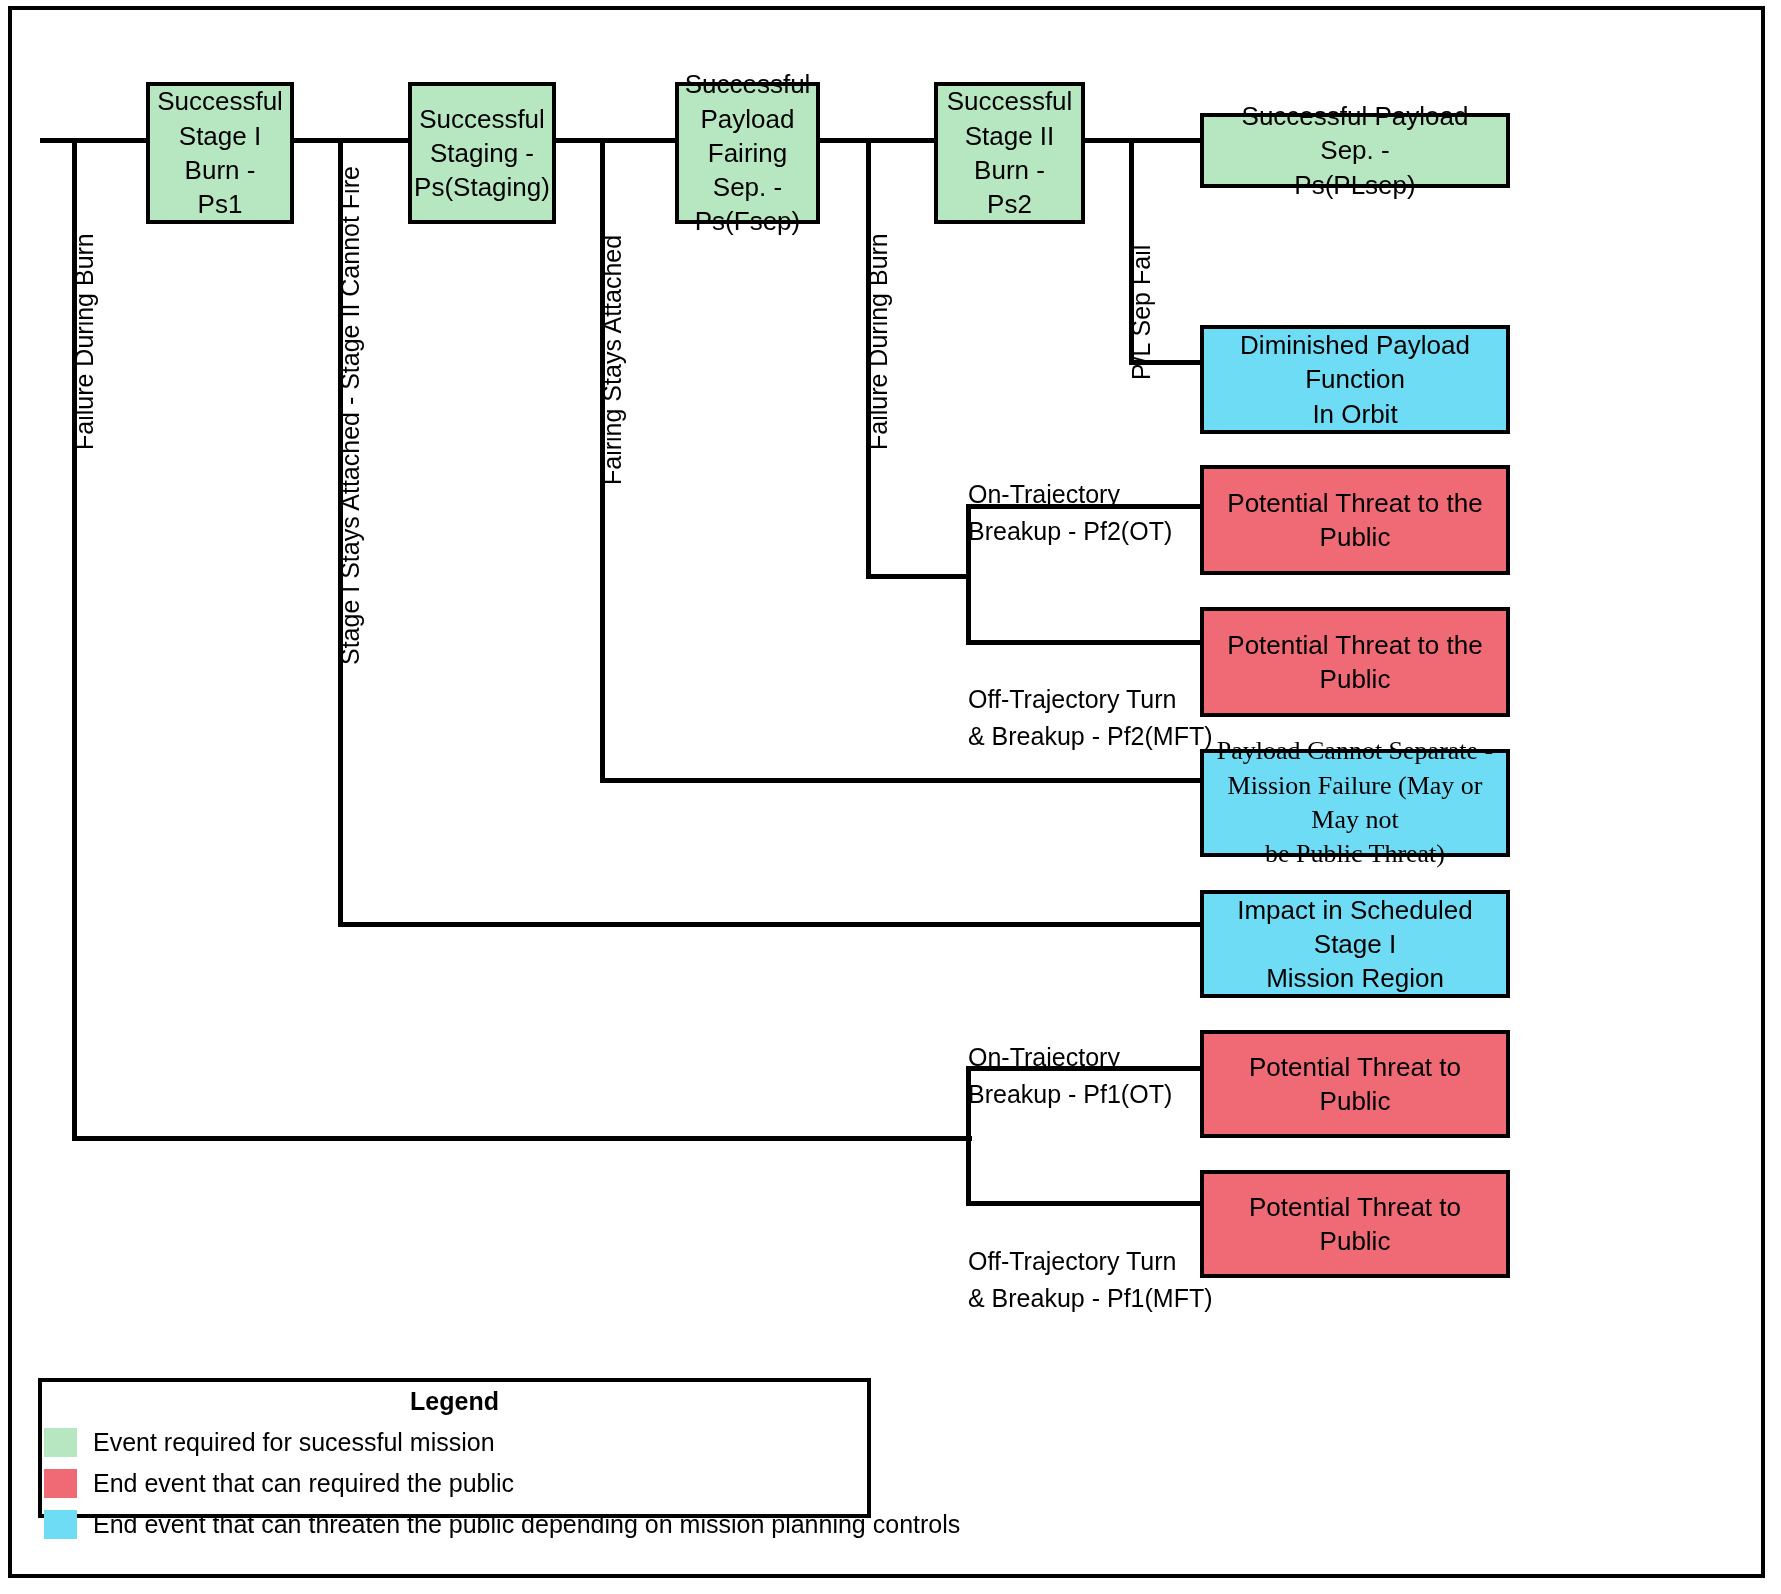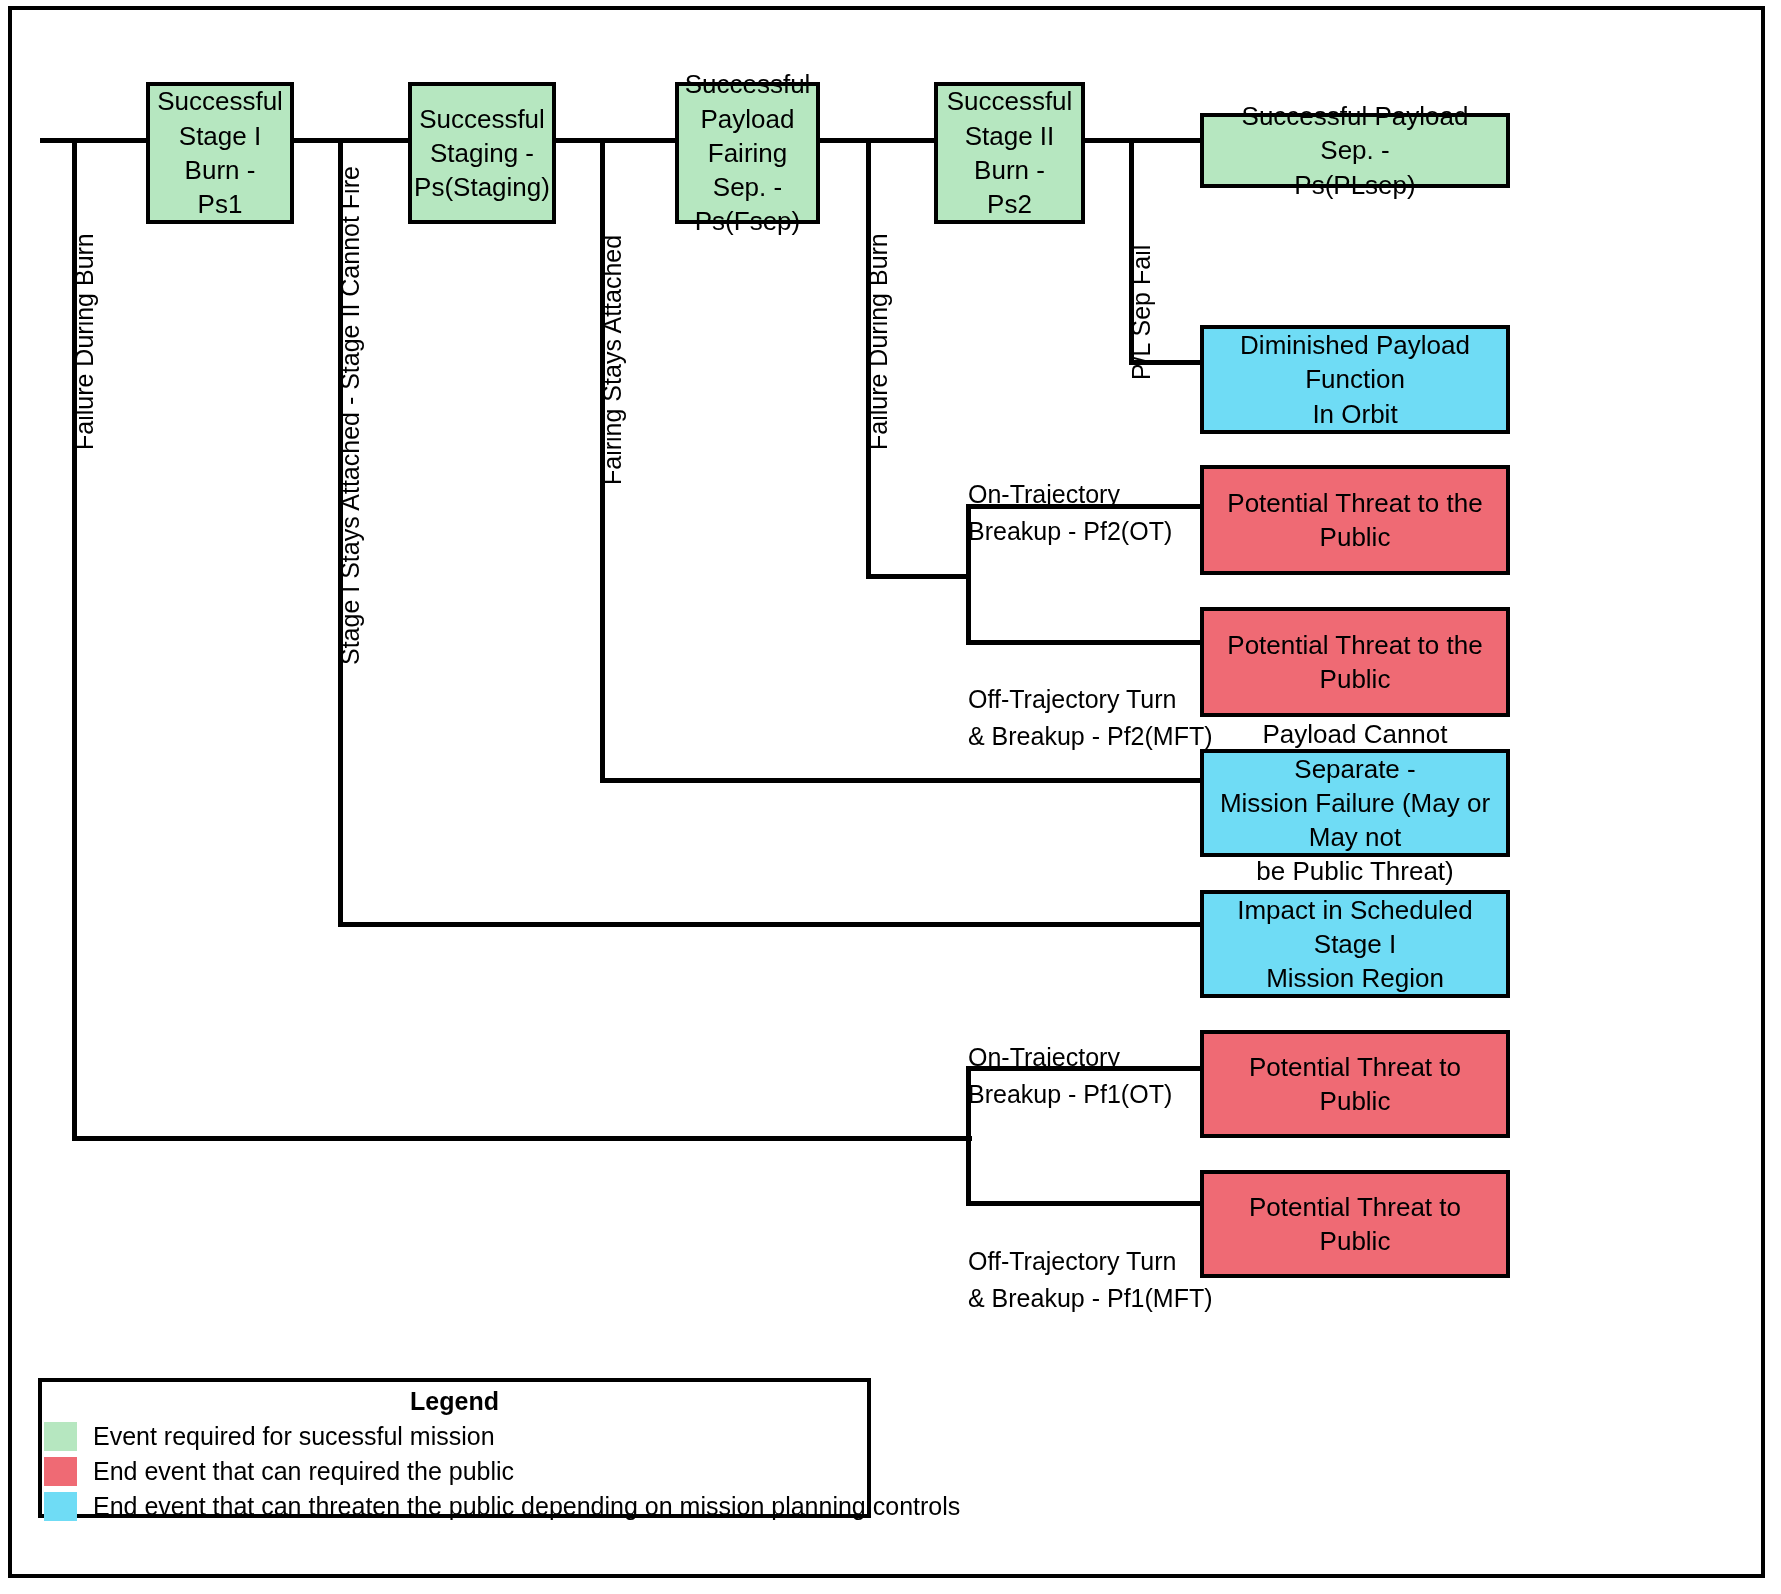--- a/index.html
+++ b/index.html
@@ -86,21 +86,21 @@
     text-align: center;
     font-weight: bold;
     font-size: 25px;
     margin-top: 5px;
     color: #000;
   }
   .legend-row {
     display: flex;
     align-items: center;
     height: 29px;
-    margin-top: 6px;
+    margin-top: 12px;
     text-align: center;
   }
   .legend-swatch {
     width: 33px;
     height: 29px;
     flex: 0 0 33px;
     margin-left: 2px;
   }
   .legend-text {
     font-size: 25px;
@@ -185,21 +185,21 @@
   </div>
 
   <div class="box red" style="left:1200px; top:465px; width:310px; height:110px;">
     <span style="white-space: pre-line;">Potential Threat to the Public</span>
   </div>
 
   <div class="box red" style="left:1200px; top:607px; width:310px; height:110px;">
     <span style="white-space: pre-line;">Potential Threat to the Public</span>
   </div>
 
-  <div class="box blue" style="left:1200px; top:749px; width:310px; height:108px;">
+  <div class="box blue" style="left:1200px; top:749px; width:310px; height:108px;font-family:Liberation Serif, serif;">
     <span style="white-space: pre-line;">Payload Cannot Separate -
 Mission Failure (May or May not
 be Public Threat)</span>
   </div>
 
   <div class="box blue" style="left:1200px; top:890px; width:310px; height:108px;">
     <span style="white-space: pre-line;">Impact in Scheduled Stage I
 Mission Region</span>
   </div>
 

